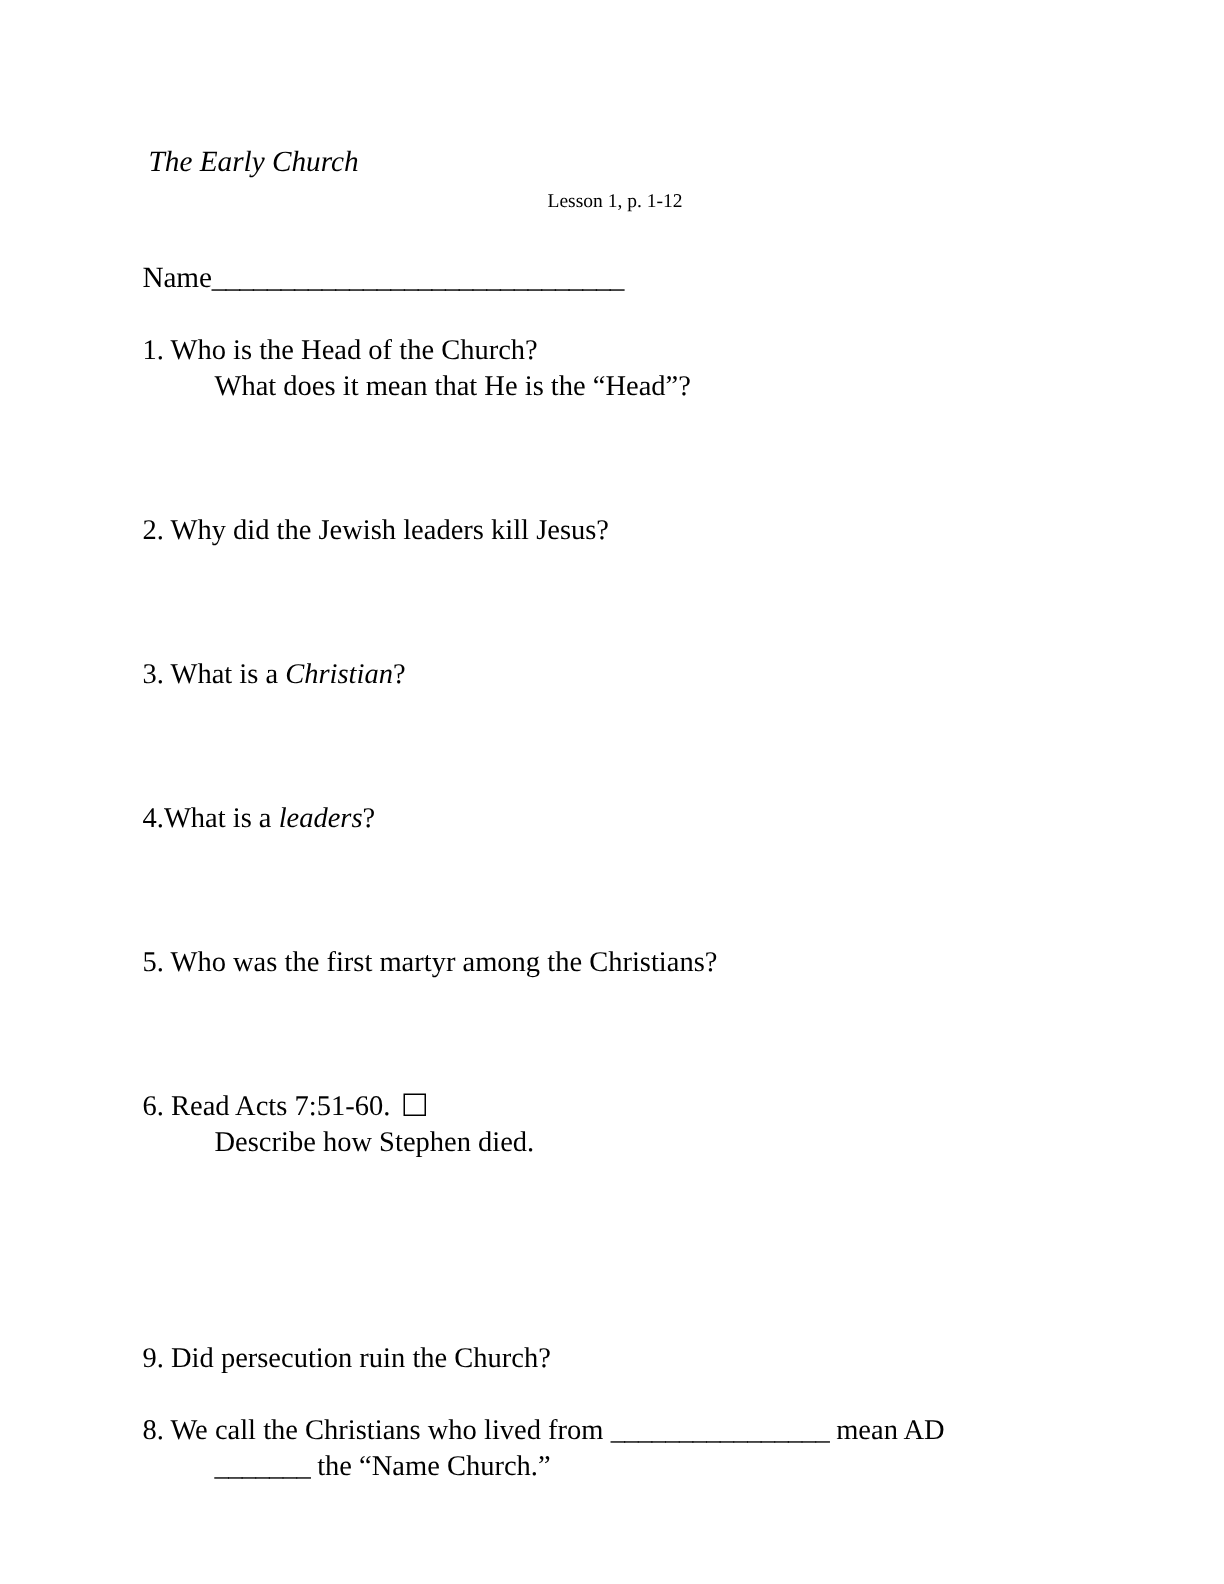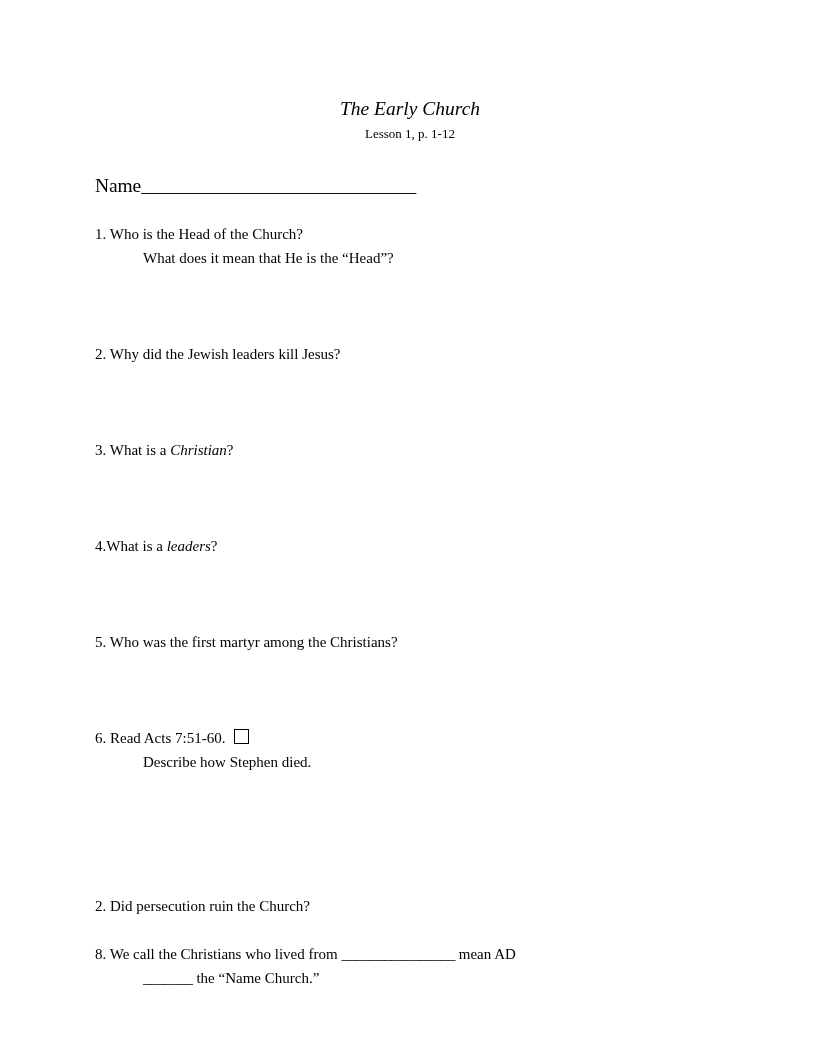--- a/index.html
+++ b/index.html
@@ -24,21 +24,20 @@
     position: absolute;
     left: 95px;
     top: 96px;
     width: 626px;
     font-size: 19.5px;
     line-height: 24px;
   }
 
   
   .doc-title {
-    text-align: center;
     font-style: italic;
     font-size: 19.5px;
     line-height: 25px;
     margin: 0;
     padding-left: 4px;
   }
   .doc-subtitle {
     text-align: center;
     font-size: 13px;
     line-height: 25px;
@@ -55,21 +54,21 @@
     white-space: nowrap;
     letter-spacing: -0.1px;
   }
   .rule {
     letter-spacing: -0.6px;
   }
 
   
   .q {
     margin: 0;
-    font-size: 15px;
+    font-size: 19px;
     line-height: 24px;
   }
   .q-line {
     margin: 0;
     white-space: nowrap;
   }
   .indent {
     padding-left: 48px;
   }
   .gap-1 { height: 24px; }
@@ -140,21 +139,21 @@
 
     <div class="q">
       <p class="q-line"><span>6. Read Acts 7:51-60.</span><span class="checkbox"></span></p>
       <p class="q-line indent">Describe how Stephen died.</p>
     </div>
 
     <div class="gap-3"></div>
     <div class="gap-2"></div>
 
     <div class="q">
-      <p class="q-line">2. Did persecution ruin the Church?</p>
+      <p class="q-line">9. Did persecution ruin the Church?</p>
     </div>
 
     <div class="gap-1"></div>
 
     <div class="q">
       <p class="q-line"><span>8. We call the Christians who lived from </span><span class="blank-long">________________</span><span> mean AD</span></p>
       <p class="q-line indent"><span class="blank-short">_______</span><span> the “Name Church.”</span></p>
     </div>
 
     <div class="gap-3"></div>

